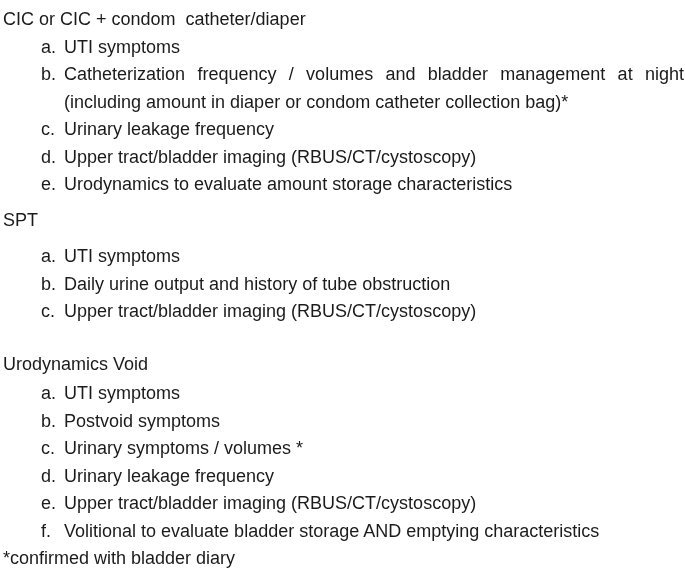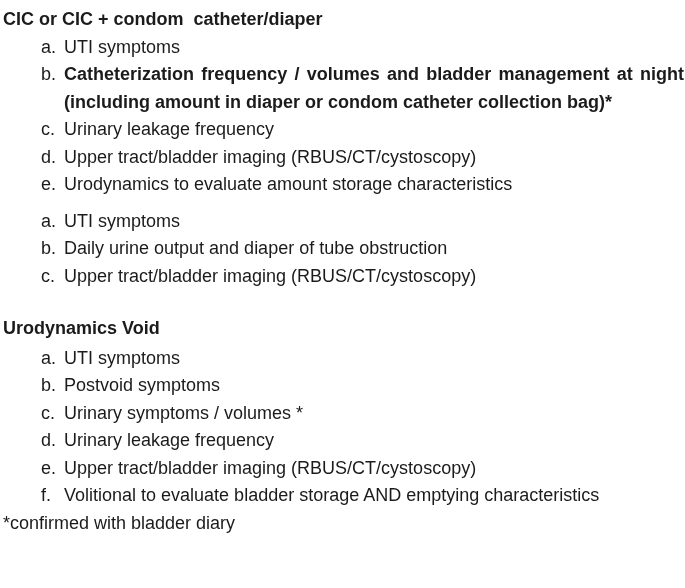--- a/index.html
+++ b/index.html
@@ -10,40 +10,39 @@
     overflow: hidden;
   }
   body {
     font-family: "Liberation Sans", sans-serif;
     font-size: 18px;
     line-height: 27.5px;
     color: #1b1b1b;
     padding: 6px 1px 0 3px;
   }
   .heading {
-    font-weight: 700;
+    font-weight: 400;
     white-space: pre-wrap;
   }
   .list {
     padding-left: 38px;
   }
   .item {
     display: flex;
     align-items: flex-start;
   }
   .marker {
     flex: 0 0 23px;
   }
   .item-text {
     flex: 1 1 auto;
     white-space: pre-wrap;
   }
   .item-text.justify {
     text-align: justify;
-    font-weight: bold;
   }
   
   #sec-spt .heading { margin-top: 8px; }
   #sec-spt .list    { margin-top: 9px; }
   #sec-vv  .heading { margin-top: 25px; }
   #sec-vv  .list    { margin-top: 2px; }
   .footnote {
     white-space: pre-wrap;
   }
 </style>
@@ -72,28 +71,29 @@
         <span class="item-text">Upper tract/bladder imaging (RBUS/CT/cystoscopy)</span>
       </div>
       <div class="item">
         <span class="marker">e.</span>
         <span class="item-text">Urodynamics to evaluate amount storage characteristics</span>
       </div>
     </div>
   </section>
 
   <section id="sec-spt">
+    <div class="heading">SPT</div>
     <div class="list">
       <div class="item">
         <span class="marker">a.</span>
         <span class="item-text">UTI symptoms</span>
       </div>
       <div class="item">
         <span class="marker">b.</span>
-        <span class="item-text">Daily urine output and diaper of tube obstruction</span>
+        <span class="item-text">Daily urine output and history of tube obstruction</span>
       </div>
       <div class="item">
         <span class="marker">c.</span>
         <span class="item-text">Upper tract/bladder imaging (RBUS/CT/cystoscopy)</span>
       </div>
     </div>
   </section>
 
   <section id="sec-vv">
     <div class="heading">Urodynamics Void</div>

